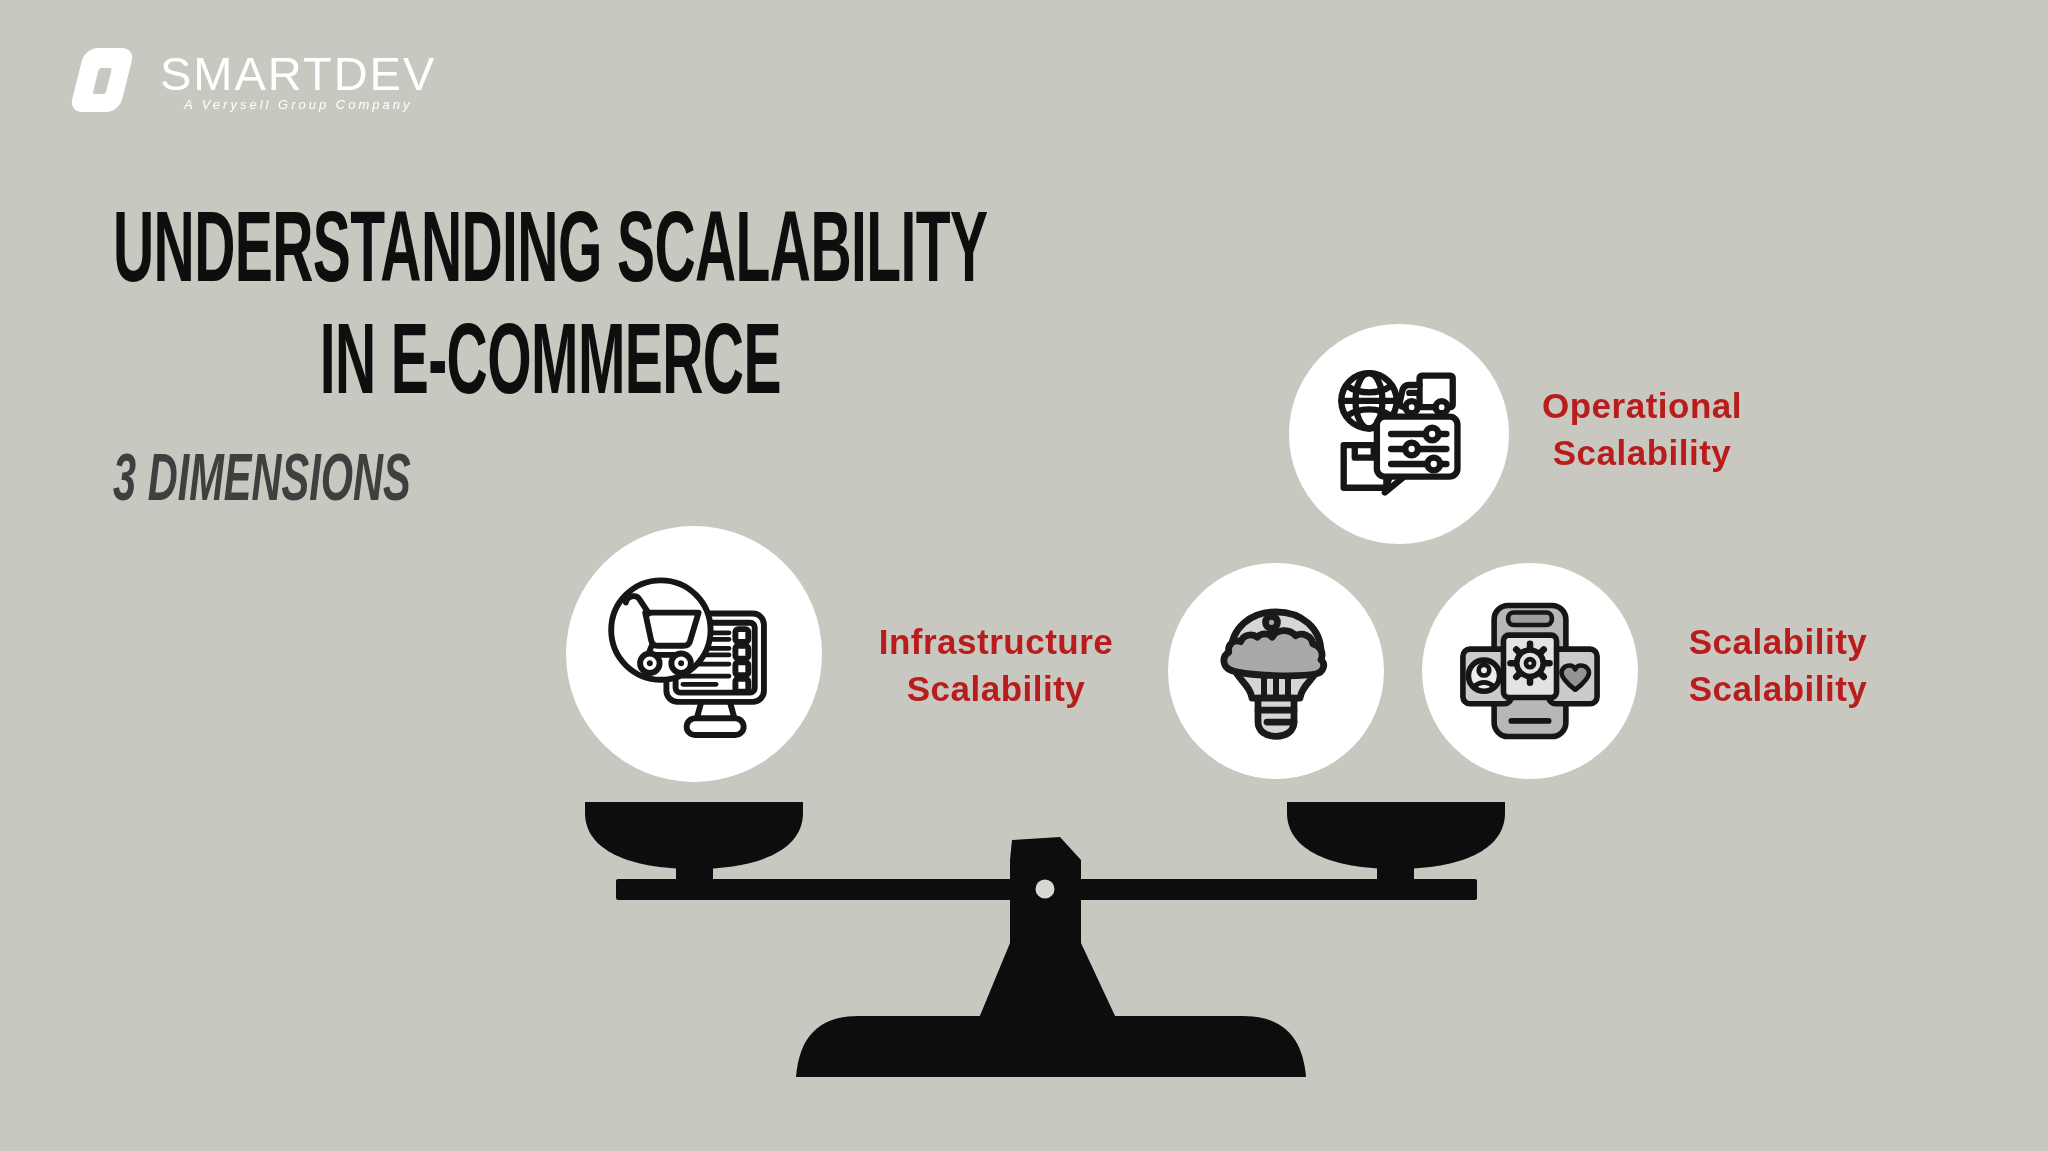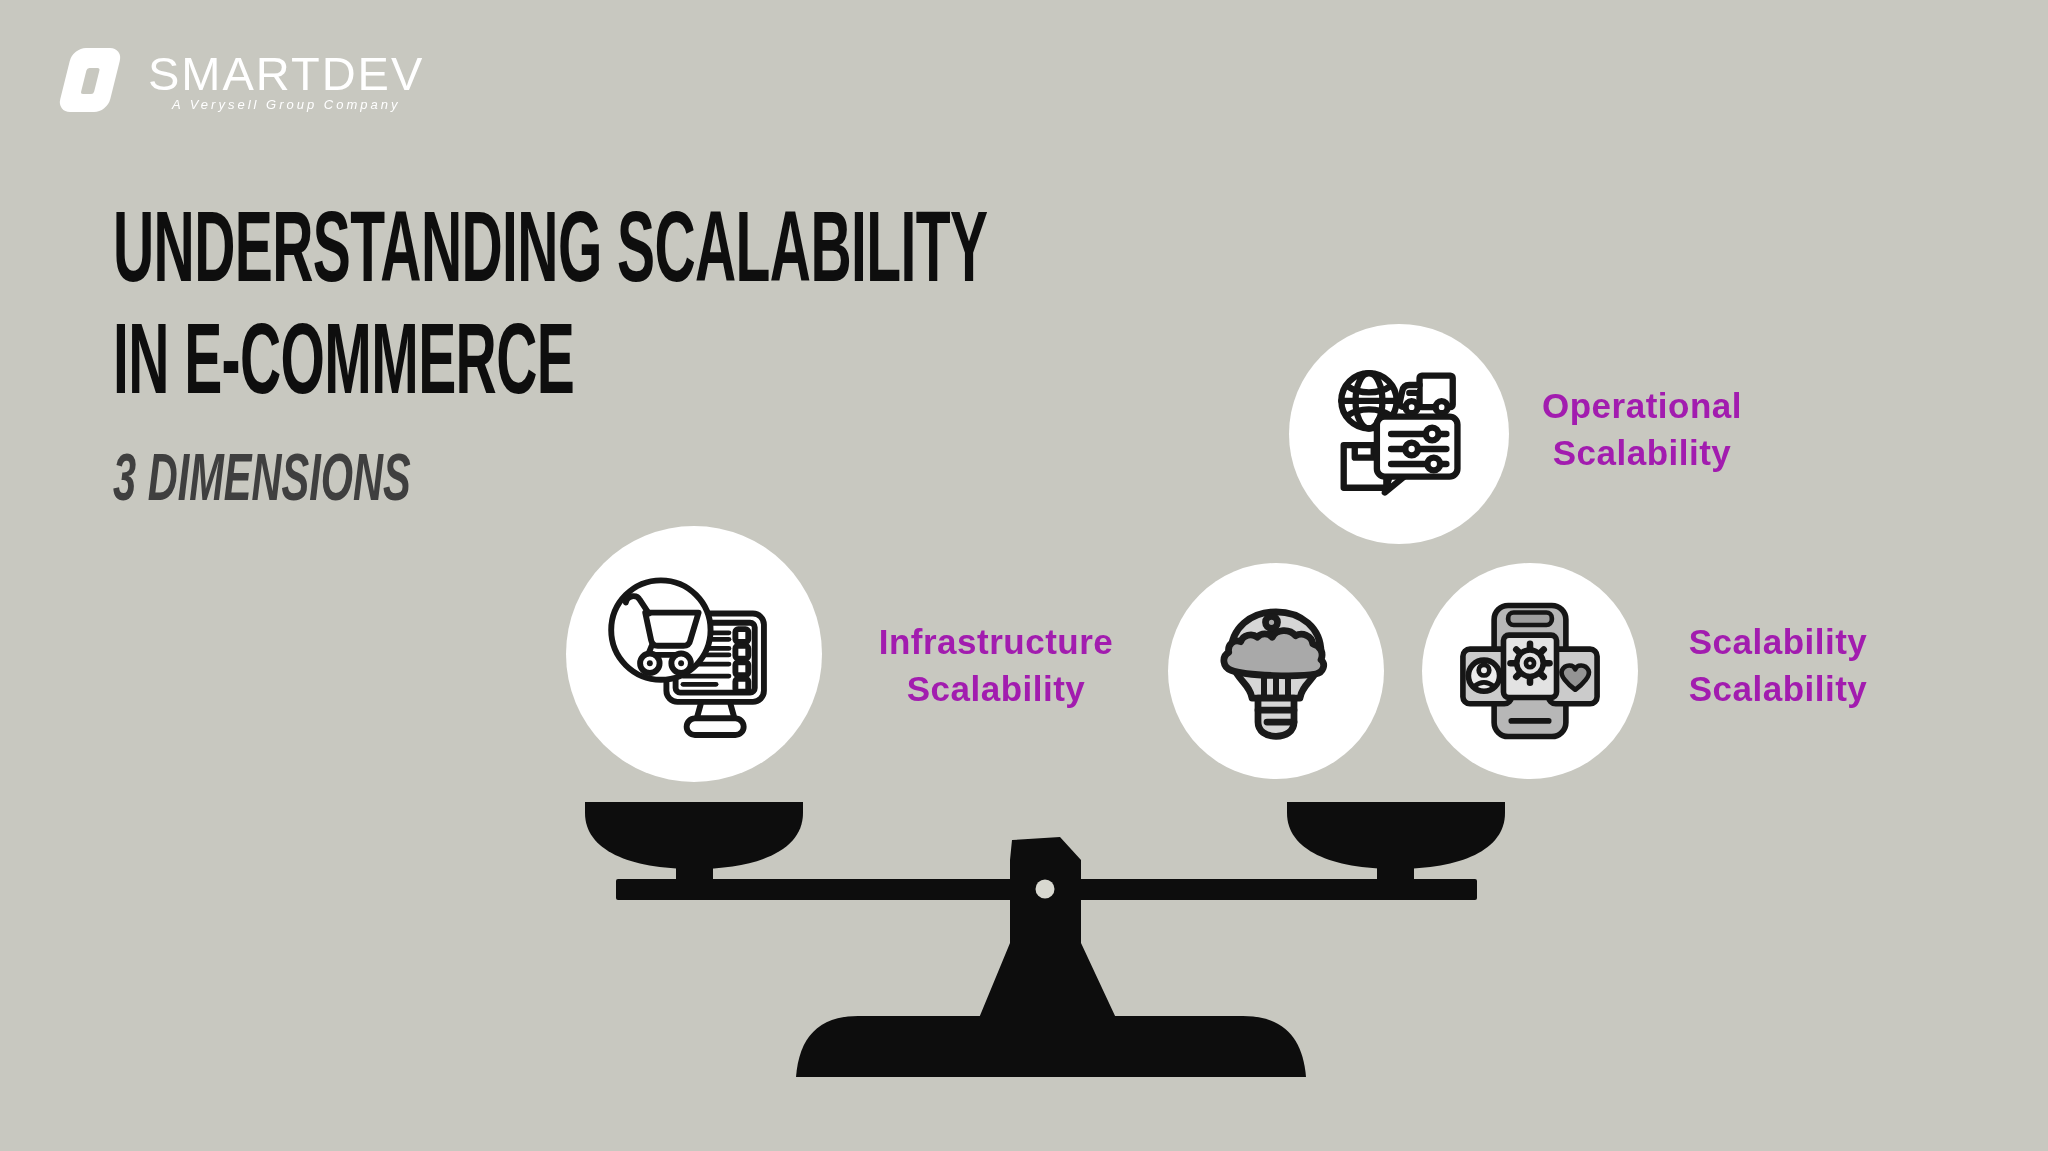--- a/index.html
+++ b/index.html
@@ -4,21 +4,21 @@
 <style>
   html,body{margin:0;padding:0;background:#9a9a94;}
   .canvas{
     position:relative;
     width:2048px;height:1151px;
     background:#c8c8c0;
     overflow:hidden;
     font-family:"Liberation Sans",sans-serif;
   }
   
-  .logo{position:absolute;left:56px;top:48px;display:flex;align-items:flex-start;justify-content:space-between;}
+  .logo{position:absolute;left:68px;top:48px;display:flex;align-items:flex-start;justify-content:space-between;}
   .logo-d{width:80px;height:64px;flex:0 0 auto;}
   .logo-text{margin-left:12px;margin-top:2px;display:flex;flex-direction:column;align-items:center;}
   .logo-name{color:#ffffff;font-size:47px;line-height:1;letter-spacing:2px;font-weight:400;}
   .logo-tagline{color:#ffffff;font-size:13px;font-style:italic;letter-spacing:3px;white-space:nowrap;}
   
   .title{position:absolute;left:113px;top:190px;color:#0e0e0e;}
   .title-line{
     font-size:100px;font-weight:700;line-height:112px;white-space:nowrap;
     transform:scaleX(0.57);transform-origin:0 0;letter-spacing:-1px;
   }
@@ -29,21 +29,21 @@
   }
   
   .circle{position:absolute;background:#ffffff;border-radius:50%;display:flex;align-items:center;justify-content:center;}
   .circle svg{display:block;}
   .c-operational{left:1289px;top:324px;width:220px;height:220px;}
   .c-infrastructure{left:566px;top:526px;width:256px;height:256px;}
   .c-bulb{left:1168px;top:563px;width:216px;height:216px;}
   .c-application{left:1422px;top:563px;width:216px;height:216px;}
   
   .dim-label{
-    position:absolute;width:330px;text-align:center;color:#a21caf;
+    position:absolute;width:330px;text-align:center;color:#b91c1c;
     font-size:35px;font-weight:700;line-height:47px;letter-spacing:0.5px;
   }
   .l-operational{left:1477px;top:382px;}
   .l-infrastructure{left:831px;top:618px;}
   .l-application{left:1613px;top:618px;}
   
   .scale{position:absolute;left:560px;top:790px;width:960px;height:300px;}
 </style>
 </head>
 <body>
@@ -56,21 +56,21 @@
         <rect x="0" y="0" width="50" height="64" rx="13" fill="#ffffff"></rect>
         <rect x="19" y="20" width="13" height="26" rx="2.5" fill="#c8c8c0"></rect>
       </g>
     </svg>
     <div class="logo-text">
       <div class="logo-name">SMARTDEV</div>
       <div class="logo-tagline">A Verysell Group Company</div>
     </div>
   </header>
 
-  <h1 class="title" style="margin:0;font-weight:700;">
+  <h1 class="title" style="margin:0;font-weight:700;text-align:center;">
     <div class="title-line">UNDERSTANDING SCALABILITY</div>
     <div class="title-line">IN E-COMMERCE</div>
   </h1>
   <div class="subtitle">3 DIMENSIONS</div>
 
   <div class="circle c-operational">
     <svg width="158" height="158" viewBox="0 0 100 100">
       <g fill="none" stroke="#161616" stroke-width="4" stroke-linecap="round" stroke-linejoin="round">
 
         <circle cx="31" cy="29" r="17.5"></circle>

